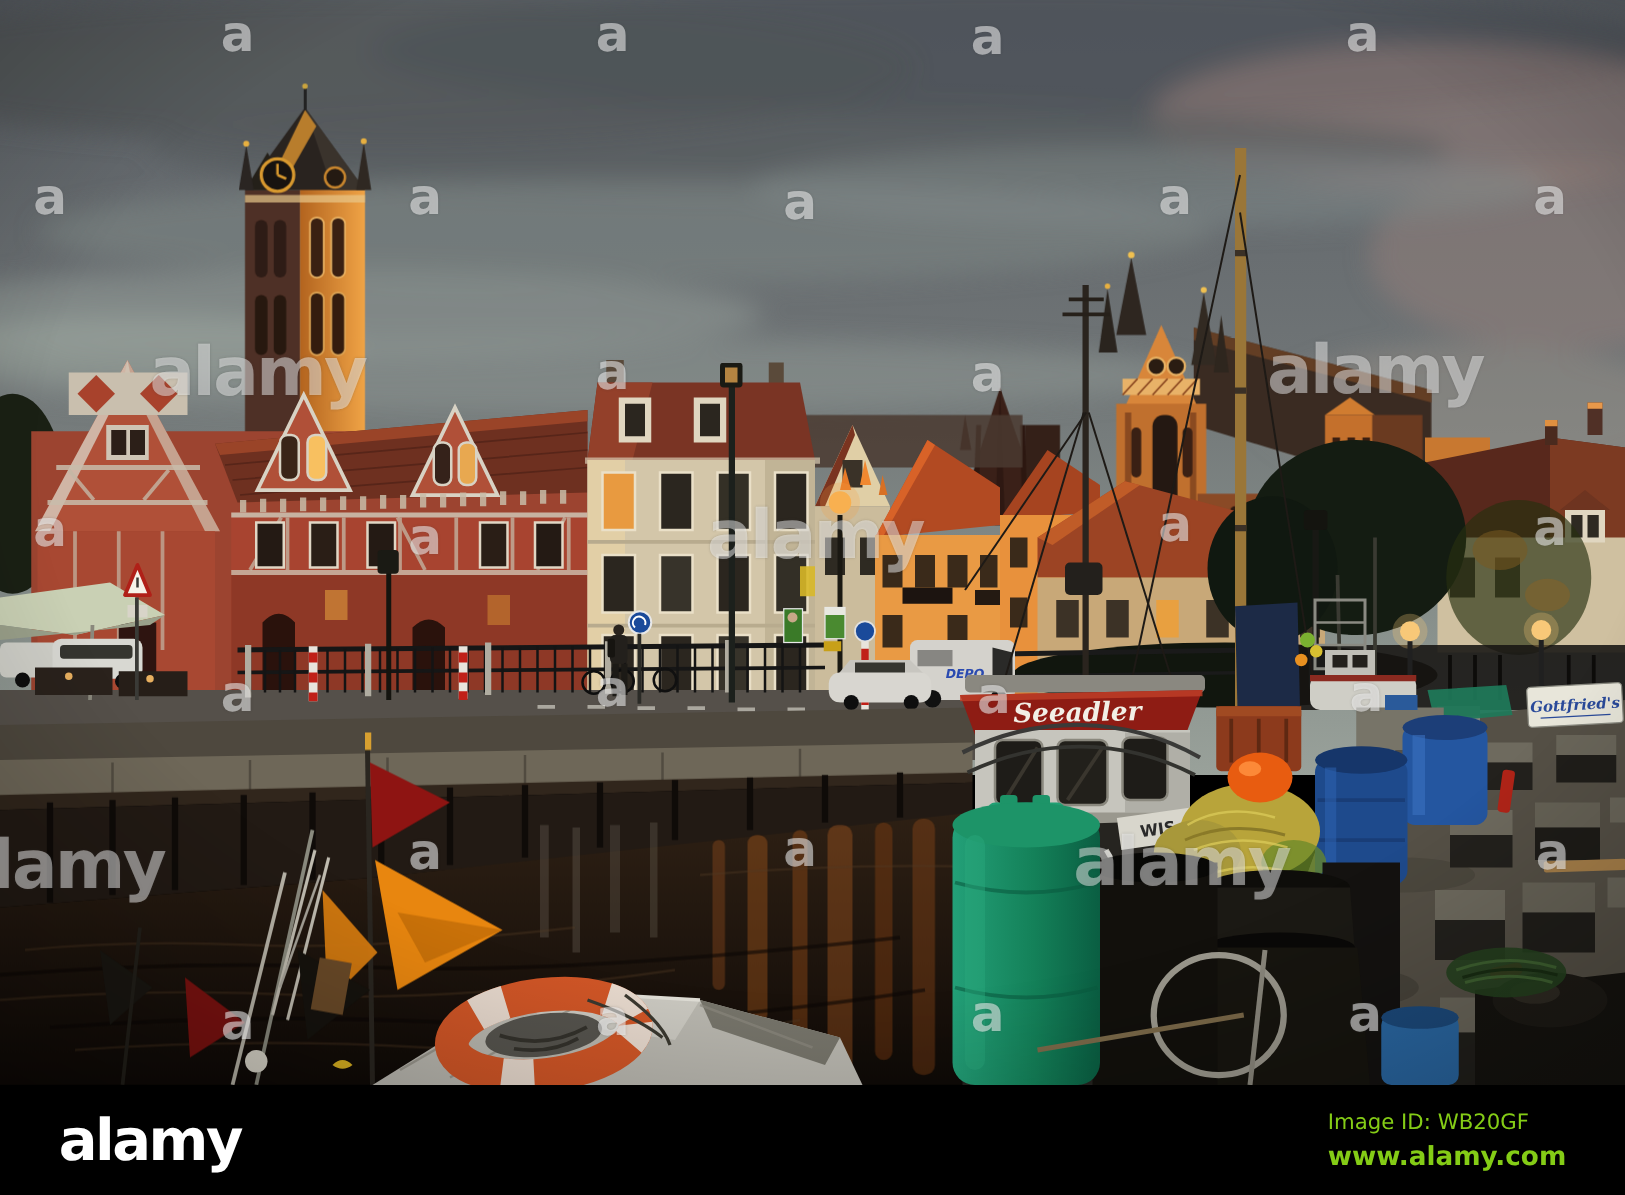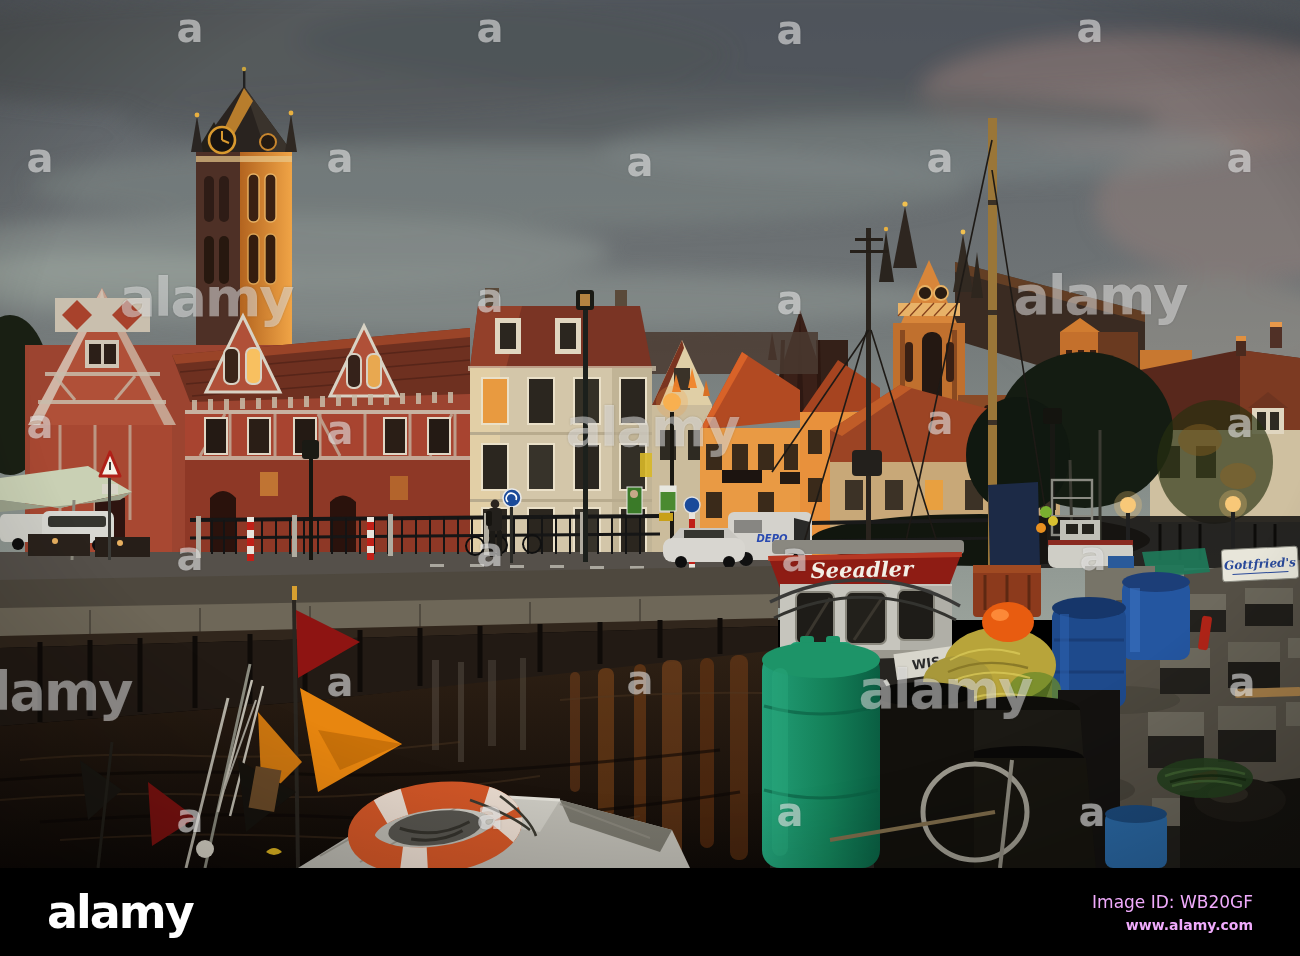--- a/index.html
+++ b/index.html
@@ -9,23 +9,23 @@
   
   .wm,.wmw{position:absolute;transform:translate(-50%,-50%);color:rgba(255,255,255,.52);
        font-weight:bold;pointer-events:none;line-height:1;text-shadow:0 0 2px rgba(60,60,60,.25);}
   .wm{font-size:40px;}
   .wmw{font-size:54px;letter-spacing:-2px;color:rgba(255,255,255,.45);}
   
   .footer{position:absolute;left:0;bottom:0;width:1300px;height:88px;background:#000;
           display:flex;align-items:center;justify-content:space-between;
           padding:0 47px;box-sizing:border-box;}
   .footer-logo{color:#fff;font-size:46px;font-weight:bold;letter-spacing:-2px;line-height:1;}
-  .footer-right{text-align:right;color:#f0abfc;}
+  .footer-right{color:#84cc16;}
   .footer-id{font-size:17px;font-weight:400;margin-bottom:5px;}
-  .footer-url{font-size:14px;font-weight:bold;}
+  .footer-url{font-size:21px;font-weight:bold;}
 </style>
 </head>
 <body>
 
 <div class="stage">
 
 <svg class="photo" viewBox="0 0 1300 868">
   <defs>
     <linearGradient id="skyG" x1="0" y1="0" x2="0" y2="1">
       <stop offset="0" stop-color="#5b6066"></stop>

